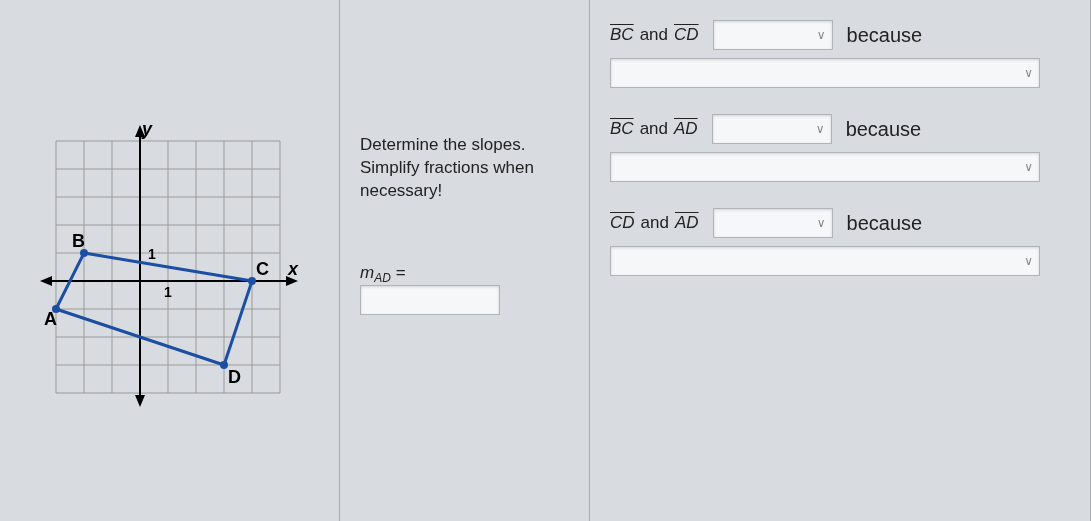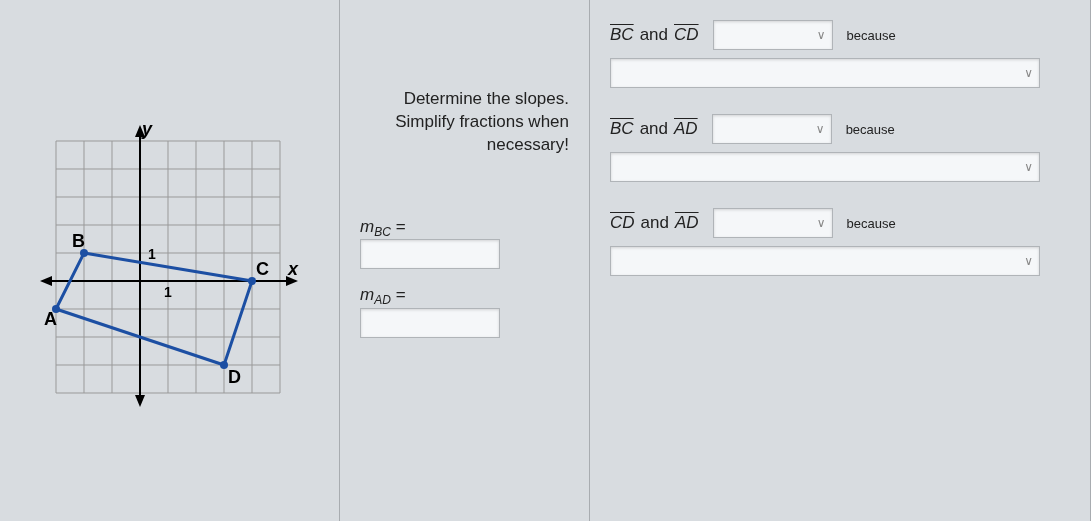--- a/index.html
+++ b/index.html
@@ -15,21 +15,21 @@
     border-right: 1px solid #a8acb0;
     padding: 20px;
     height: 100%;
     position: relative;
   }
   .col1 { width: 340px; display:flex; align-items:center; justify-content:center; }
   .col2 { width: 250px; }
   .col3 { flex: 1; }
   .graph-wrap { position: relative; width: 280px; height: 300px; }
   .instr { font-size: 17px; color: #222; line-height: 1.35; }
-  .col2 .instr { margin-top: 68px; margin-bottom: 60px; text-align: right; }
+  .col2 .instr { margin-top: 114px; margin-bottom: 60px; }
   .col3 .instr { margin-top: 6px; margin-bottom: 60px; }
   .slope-row { margin-bottom: 16px; }
   .slope-label { font-size: 17px; font-style: italic; color: #222; }
   .slope-label .sub { font-size: 12px; vertical-align: sub; font-style: italic; }
   .input-box {
     background: #f5f7f9;
     border: 1px solid #b0b4b8;
     box-shadow: inset 0 1px 3px rgba(0,0,0,0.15);
     height: 30px;
     width: 140px;
@@ -53,21 +53,21 @@
     position: absolute; right: 6px; top: 50%; transform: translateY(-50%);
     font-size: 12px; color: #888;
   }
   .rel-block { margin-bottom: 26px; }
   .rel-line1 { display: flex; align-items: center; gap: 14px; margin-bottom: 8px;}
   .seg-label {
     font-size: 17px; color: #222;
     display: inline-flex; align-items: baseline; gap: 6px;
   }
   .overline { text-decoration: overline; font-style: italic; }
-  .because { font-size: 13px; color: #222; }
+  .because { font-size: 20px; color: #222; }
   svg.graph { width: 280px; height: 300px; }
 </style>
 </head>
 <body>
 
 <div class="col col1">
   <div class="graph-wrap">
     <svg class="graph" viewBox="0 0 280 300">
 
       <g stroke="#999" stroke-width="1">
@@ -118,26 +118,20 @@
       <text x="42" y="136" font-size="18" font-weight="bold" fill="#000">B</text>
       <text x="226" y="164" font-size="18" font-weight="bold" fill="#000">C</text>
       <text x="198" y="272" font-size="18" font-weight="bold" fill="#000">D</text>
     </svg>
   </div>
 </div>
 
 <div class="col col2">
   <p class="instr">Determine the slopes. Simplify fractions when necessary!</p>
 
-  <div class="slope-row">
-    <span class="slope-label">
-      <span>m</span><span class="sub">BC</span><span> =</span>
-    </span><br>
-    <input class="input-box" value="" style="">
-  </div>
 
 
   <div class="slope-row">
     <span class="slope-label">
       <span>m</span><span class="sub">AD</span><span> =</span>
     </span><br>
     <input class="input-box" value="" style="">
   </div>
 </div>
 

